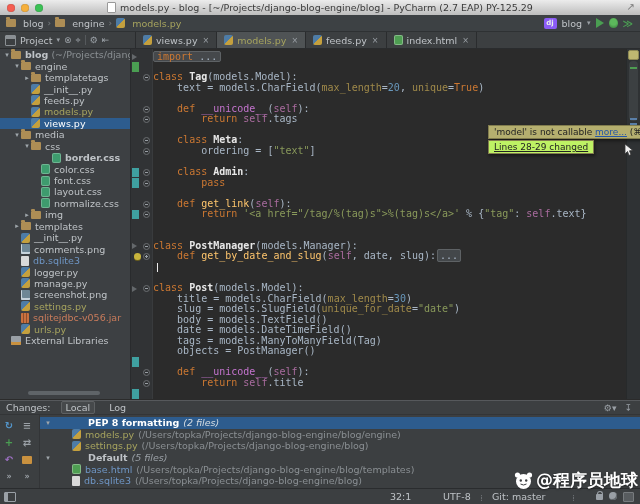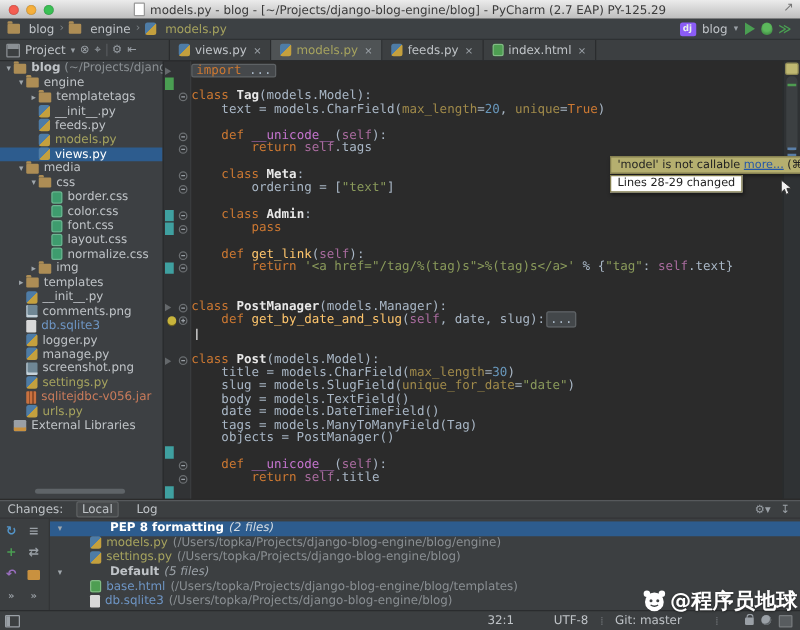--- a/index.html
+++ b/index.html
@@ -95,21 +95,21 @@
   .scroll{position:absolute;top:0;right:0;bottom:0;width:13px;background:#2F3234;border-left:1px solid #272A2B;}
   .indicator{position:absolute;top:1px;right:1px;width:9px;height:8px;background:#BFB871;
     border:1px solid #8F8A55;border-radius:2px;}
   .sthumb{position:absolute;top:12px;left:2px;width:9px;height:60px;background:#3C4042;border-radius:4px;}
   .mark{position:absolute;right:3px;width:7px;height:2px;}
   
   .tip{position:absolute;left:357px;top:76px;display:flex;flex-direction:column;align-items:flex-start;}
   .tipbox{background:#B5AF6F;border:1px solid #827D4E;color:#222;font-size:9px;padding:1px 5px;
     white-space:nowrap;box-shadow:1px 2px 3px rgba(0,0,0,.45);}
   .tipbox .lnk{color:#2456A8;text-decoration:underline;}
-  .tipbox2{margin-top:1px;background:#ffffff;}
+  .tipbox2{margin-top:1px;background:#bef264;text-decoration:underline;}
   .handcur{position:absolute;right:6px;top:94px;}
   
   .changes{position:absolute;left:0;right:0;top:400px;height:89px;background:#3C3F41;
     border-top:1px solid #56595C;}
   .ch-head{height:13px;display:flex;align-items:center;gap:10px;padding-left:6px;color:#BFC3C7;
     border-bottom:1px solid #333537;}
   .ch-tab{padding:0 4px;}
   .ch-tab.active{background:#46494B;border:1px solid #5E6163;border-radius:2px;}
   .ch-right{margin-left:auto;padding-right:8px;color:#9AA0A6;display:flex;gap:8px;font-size:9px;}
   .ch-tools{position:absolute;left:0;top:14px;bottom:0;width:39px;border-right:1px solid #333537;
@@ -260,21 +260,21 @@
       <div class="trow" style="padding-left: 13px;">
         <span class="tarrow">▾</span>
         <span class="i i-folder"></span>
         <span class="tlabel">media</span>
       </div>
       <div class="trow" style="padding-left: 23px;">
         <span class="tarrow">▾</span>
         <span class="i i-folder"></span>
         <span class="tlabel">css</span>
       </div>
-      <div class="trow" style="padding-left: 33px;">
+      <div class="trow" style="padding-left: 44px; font-weight: bold;">
         <span class="tarrow"></span>
         <span class="i i-css"></span>
         <span class="tlabel">border.css</span>
       </div>
       <div class="trow" style="padding-left: 33px;">
         <span class="tarrow"></span>
         <span class="i i-css"></span>
         <span class="tlabel">color.css</span>
       </div>
       <div class="trow" style="padding-left: 33px;">

